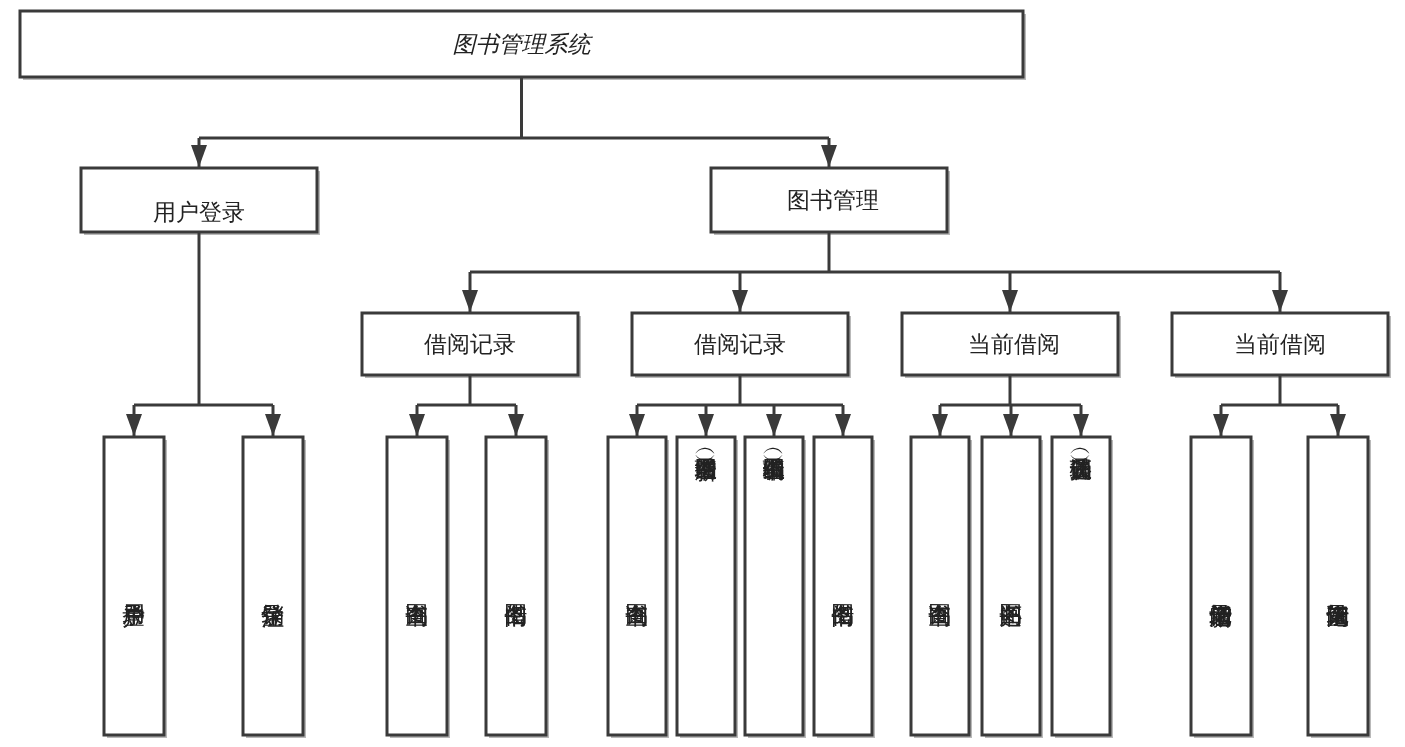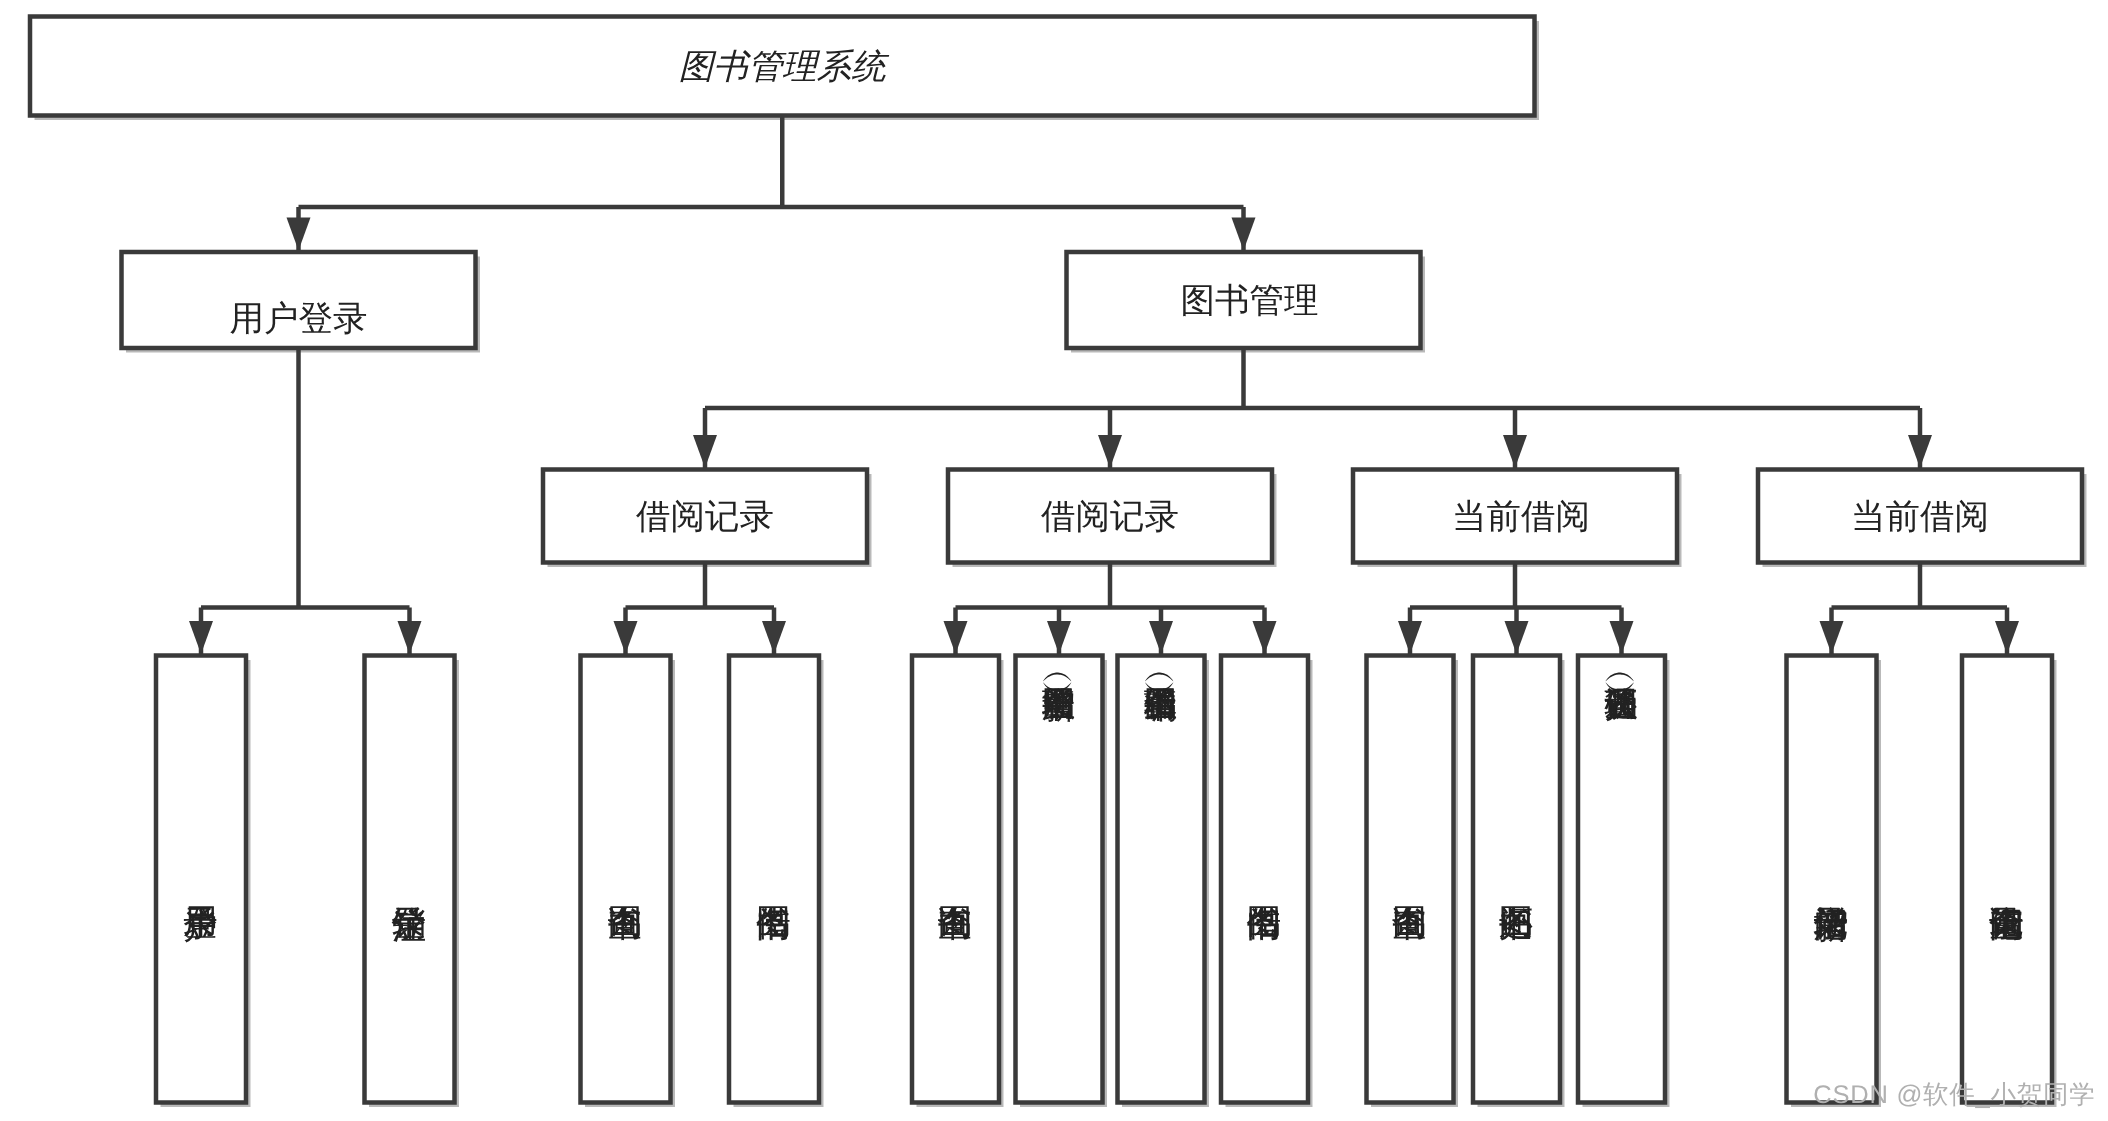--- a/index.html
+++ b/index.html
@@ -208,14 +208,13 @@
       <div class="vlabel-box" style="left: 677px; top: 437px; width: 58px; height: 298px; font-size: 22px; align-items: center; justify-content: flex-start; padding-top: 4px; box-sizing: border-box;">新增图书（管理员）</div>
       <div class="vlabel-box" style="left: 745px; top: 437px; width: 58px; height: 298px; font-size: 22px; align-items: center; justify-content: flex-start; padding-top: 4px; box-sizing: border-box;">编辑图书（管理员）</div>
       <div class="vlabel-box" style="left: 814px; top: 437px; width: 58px; height: 298px; font-size: 23px; align-items: center; justify-content: center; box-sizing: border-box;">借阅图书</div>
       <div class="vlabel-box" style="left: 911px; top: 437px; width: 58px; height: 298px; font-size: 23px; align-items: center; justify-content: center; box-sizing: border-box;">查询图书</div>
       <div class="vlabel-box" style="left: 982px; top: 437px; width: 58px; height: 298px; font-size: 23px; align-items: center; justify-content: center; box-sizing: border-box;">归还图书</div>
       <div class="vlabel-box" style="left: 1052px; top: 437px; width: 58px; height: 298px; font-size: 22px; align-items: center; justify-content: flex-start; padding-top: 4px; box-sizing: border-box;">确认归还（管理员）</div>
       <div class="vlabel-box" style="left: 1191px; top: 437px; width: 60px; height: 298px; font-size: 23px; align-items: center; justify-content: center; box-sizing: border-box;">新增借阅记录</div>
       <div class="vlabel-box" style="left: 1308px; top: 437px; width: 60px; height: 298px; font-size: 23px; align-items: center; justify-content: center; box-sizing: border-box;">查询借阅记录</div>
     </div>
 
-  <div class="watermark">CSDN @软件_小贺同学</div>
 </div>
 
 </body></html>

